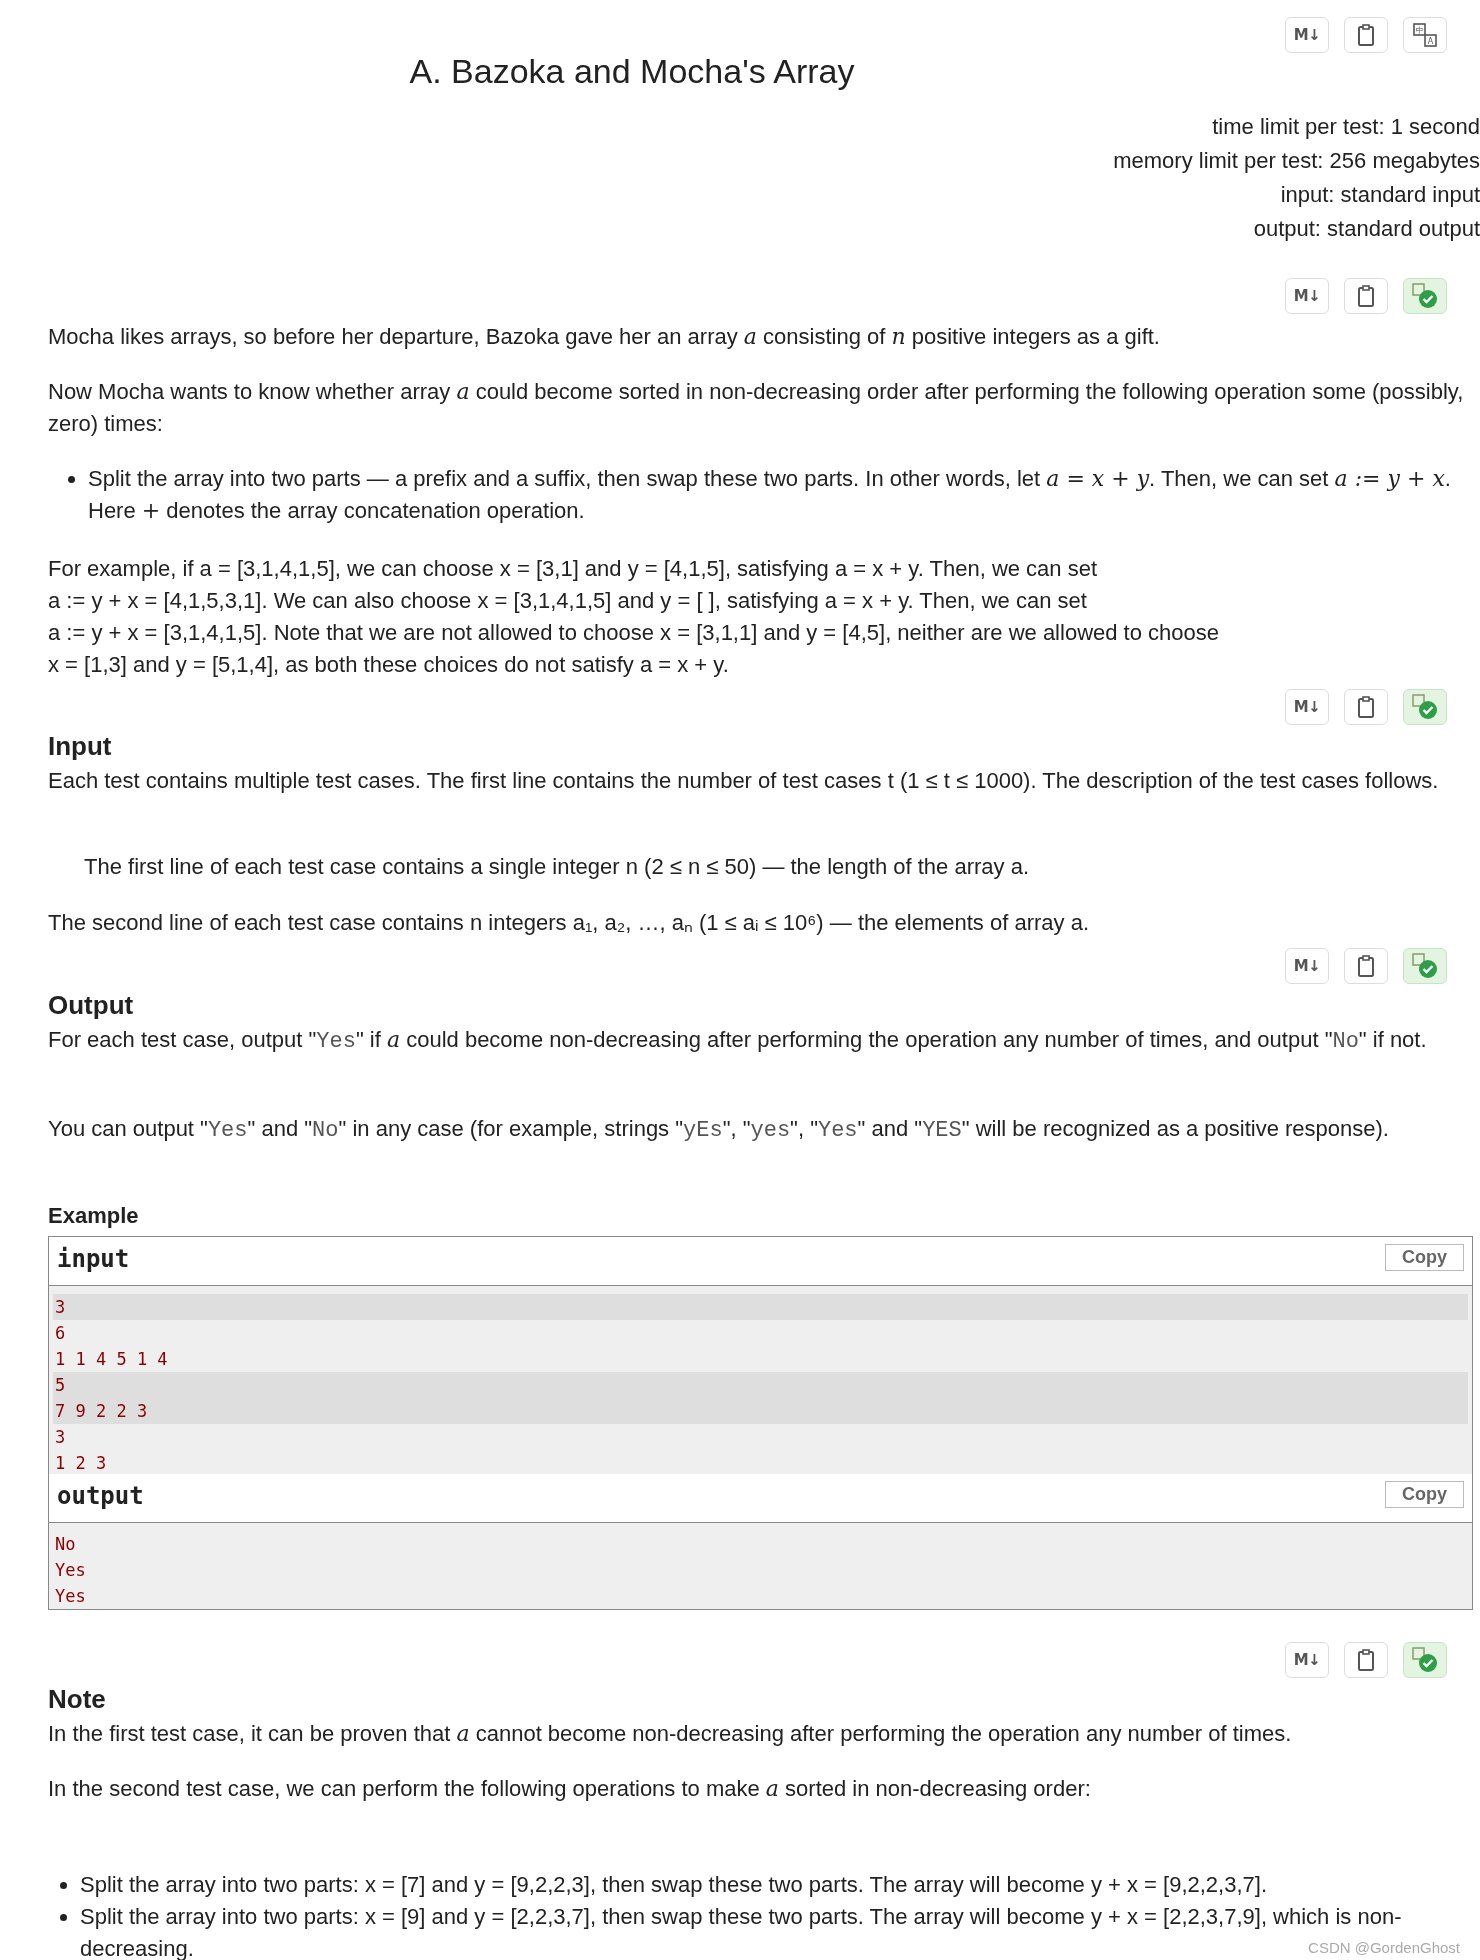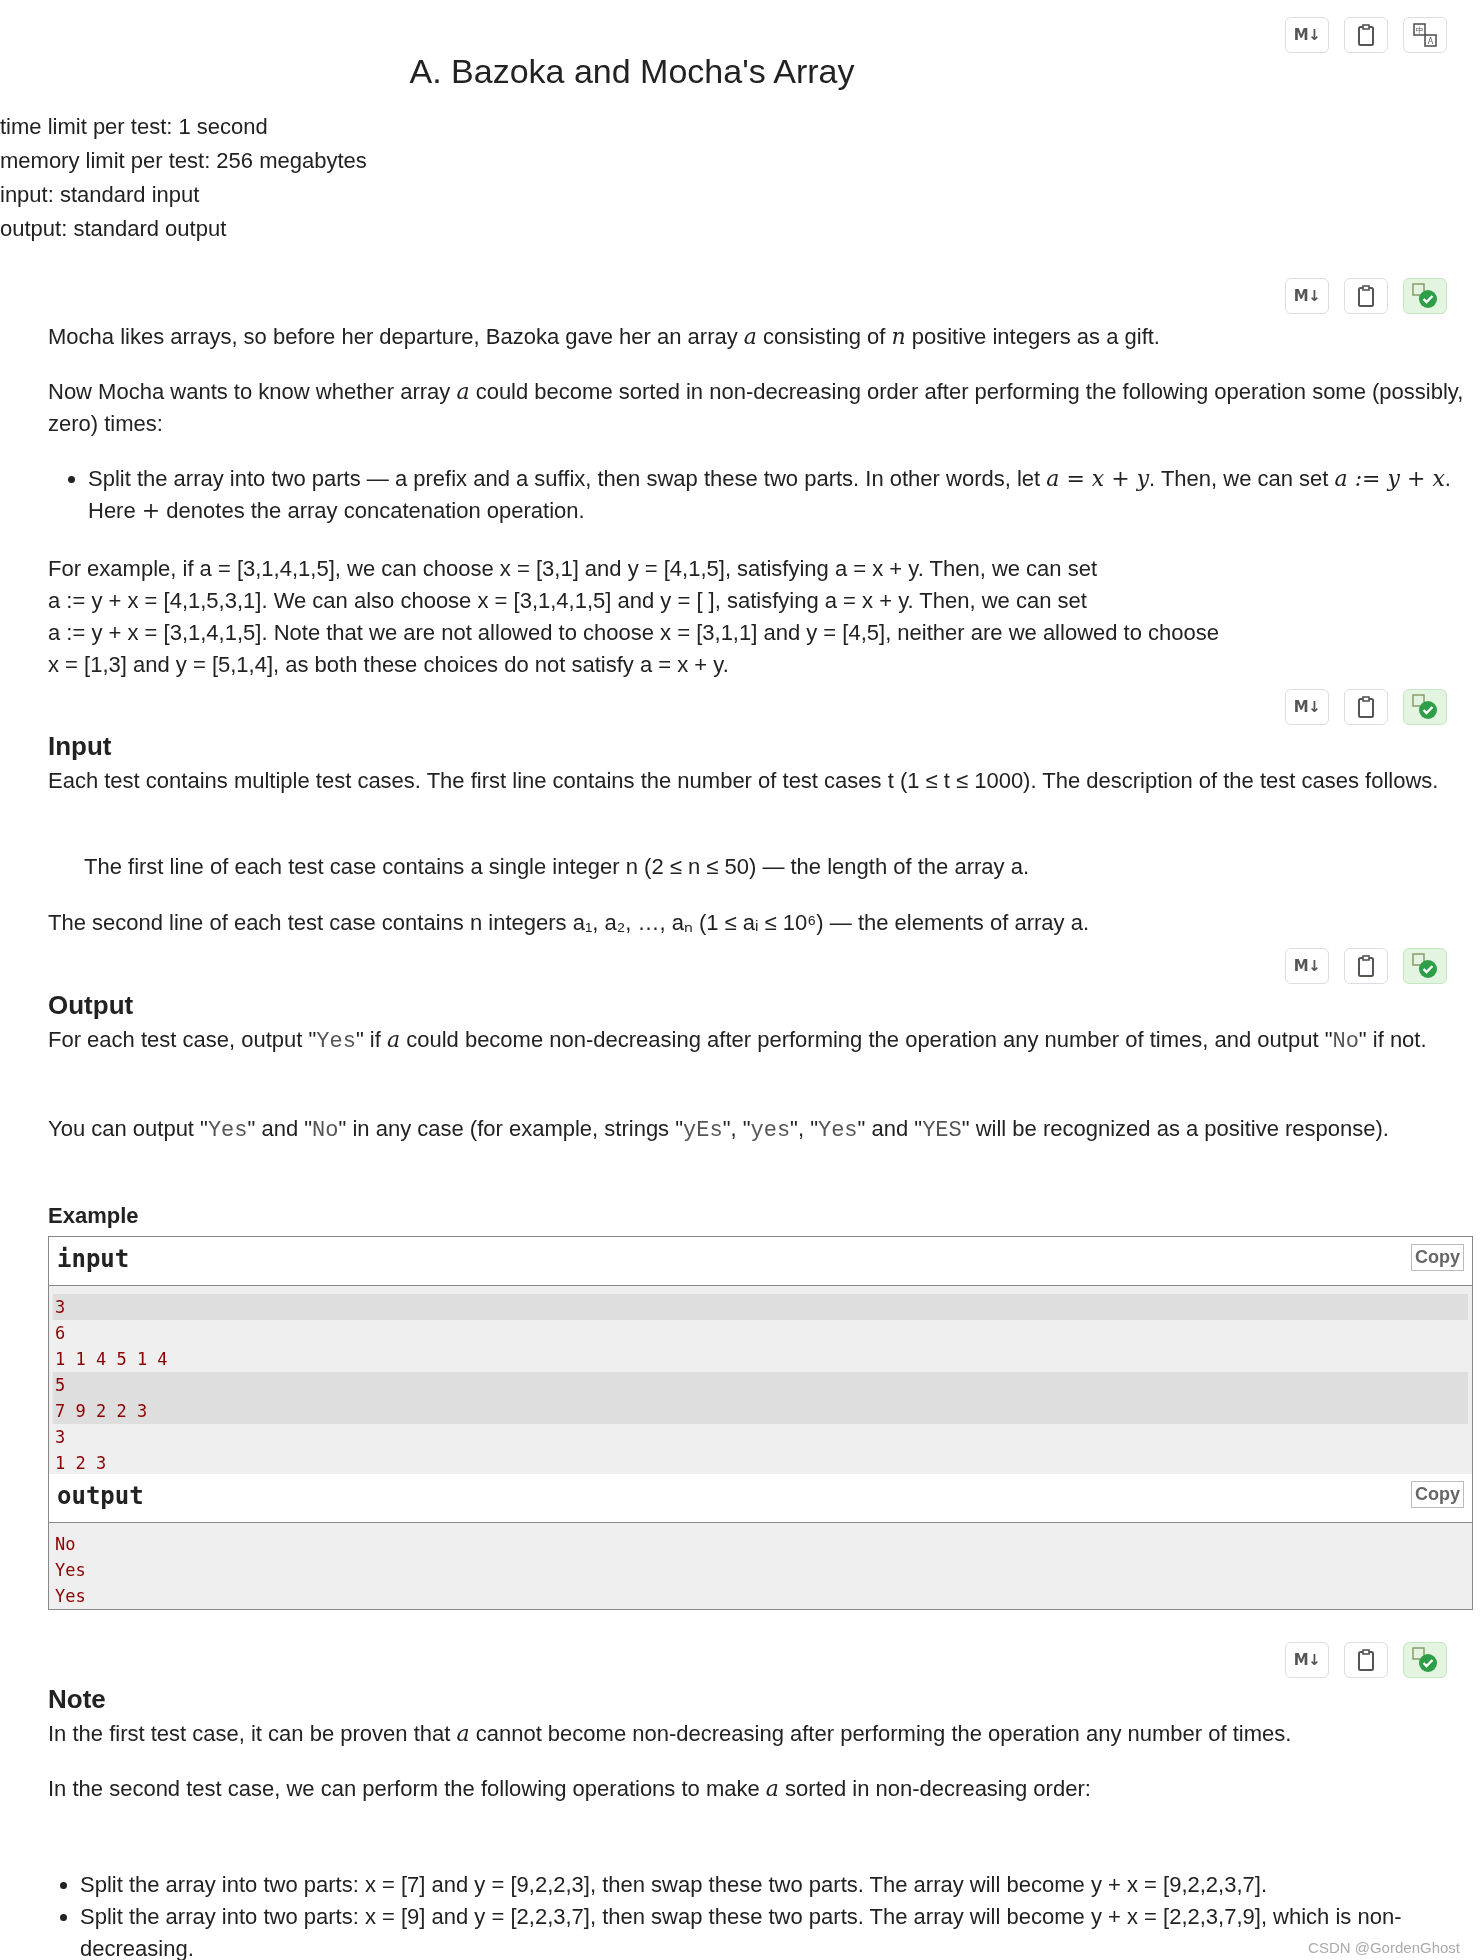--- a/index.html
+++ b/index.html
@@ -5,31 +5,31 @@
   html, body { margin:0; padding:0; background:#fff; }
   body { width:1480px; height:1960px; position:relative; overflow:hidden;
          font-family:"Liberation Sans", sans-serif; color:#222; font-size:22px; }
   .abs { position:absolute; }
   .btnrow { position:absolute; right:33px; display:flex; gap:15px; }
   .ibtn { width:44px; height:36px; border:1.5px solid #dcdde3; border-radius:6px; background:#fff;
           display:flex; align-items:center; justify-content:center; box-sizing:border-box; }
   .ibtn.green { background:#e3f4e1; border-color:#c6e6c3; }
   .md { font-weight:bold; font-size:15px; color:#555; letter-spacing:-0.5px; font-family:"DejaVu Sans", sans-serif; }
   .title { left:0; width:1264px; text-align:center; top:52px; font-size:34px; color:#222; }
-  .meta { left:0; width:1480px; text-align:left; font-size:22px; line-height:34px; top:110px; }
+  .meta { left:0; width:1480px; text-align:right; font-size:22px; line-height:34px; top:110px; }
   .txt { position:absolute; left:48px; width:1420px; line-height:32px; font-size:22px; }
   .m { font-family:"DejaVu Serif", serif; font-style:italic; }
   .mr { font-family:"DejaVu Serif", serif; }
   .tt { font-family:"Liberation Mono", monospace; color:#555; }
   h3 { margin:0; font-size:26px; font-weight:bold; position:absolute; left:48px; }
   ul { margin:0; padding-left:40px; }
   .box { position:absolute; left:48px; width:1425px; border:1.5px solid #888; box-sizing:border-box; background:#efefef; }
   .boxhead { background:#fff; height:48px; border-bottom:1.5px solid #888; position:relative; }
   .boxhead .lbl { position:absolute; left:8px; top:8px; font-family:"DejaVu Sans Mono", monospace; font-weight:bold; font-size:24px; color:#222; }
-  .copy { position:absolute; right:8px; top:7px; border:1.5px solid #bbb; padding:2px 3px; font-size:18px; color:#666; background:#fff; font-weight:bold; }
+  .copy { position:absolute; right:8px; top:7px; border:1.5px solid #bbb; padding:2px 16px; font-size:18px; color:#666; background:#fff; font-weight:bold; }
   .pre { padding:8px 4px 6px 4px; font-family:"DejaVu Sans Mono", monospace; font-size:17px; color:#8b0000; }
   .line { height:26px; line-height:26px; padding-left:2px; }
   .line.hl { background:#dedede; }
   .wm { position:absolute; right:20px; bottom:4px; font-size:15px; color:#aaa;text-align:center; }
 </style>
 </head>
 <body>
 
 <div class="btnrow" style="top:17px;">
   <div class="ibtn">

